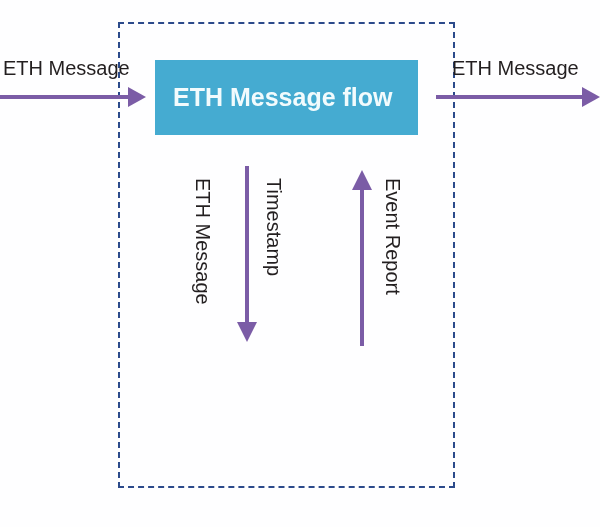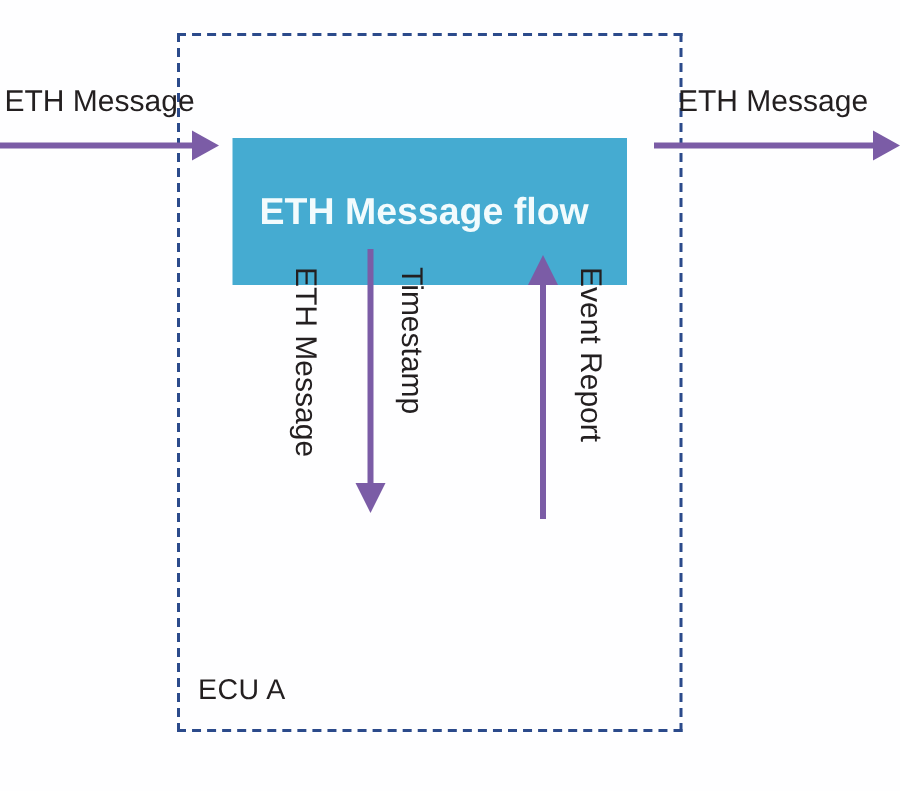--- a/index.html
+++ b/index.html
@@ -46,23 +46,22 @@
   }
   .blue-box .blue-label {
     color: #f2fbfd;
     font-weight: bold;
     white-space: nowrap;
   }
   #box-flow {
     left: 155px;
     top: 60px;
     width: 263px;
-    height: 98px;
+    height: 75px;
     padding-left: 18px;
-    margin-top: 32px;
   }
   #box-flow .blue-label { font-size: 25px; }
   #box-ids {
     left: 172px;
     top: 353px;
     width: 263px;
     height: 78px;
     padding-left: 16px;
   }
   #box-ids .blue-label { font-size: 25px; }
@@ -99,21 +98,20 @@
   #label-eth-internal { left: 214px; top: 178px; }
   #label-timestamp    { left: 285px; top: 178px; }
   #label-event-report { left: 404px; top: 178px; }
 </style>
 </head>
 <body>
 
 <div id="canvas">
 
   <div class="ecu-box"></div>
-  <div class="ecu-label">ECU A</div>
 
   <div class="ext-label" id="label-in">ETH Message</div>
   <svg class="arrow-svg" id="arrow-in-svg" viewBox="0 0 146 34">
     <line x1="0" y1="17" x2="128" y2="17" stroke="#7b5ca6" stroke-width="4"></line>
     <polygon points="128,7 146,17 128,27" fill="#7b5ca6"></polygon>
   </svg>
 
   <div class="ext-label" id="label-out">ETH Message</div>
   <svg class="arrow-svg" id="arrow-out-svg" viewBox="0 0 164 34">
     <line x1="0" y1="17" x2="146" y2="17" stroke="#7b5ca6" stroke-width="4"></line>

